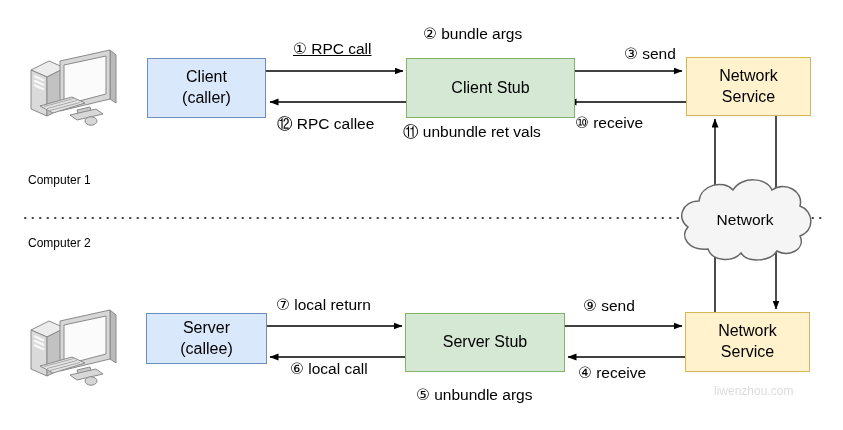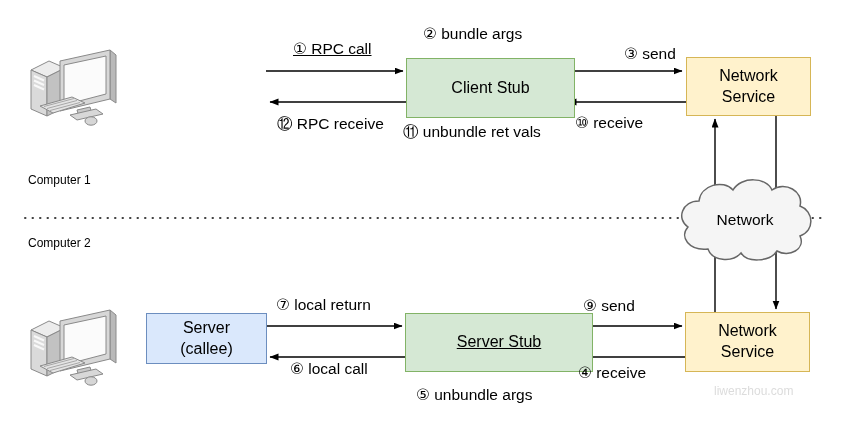--- a/index.html
+++ b/index.html
@@ -92,33 +92,35 @@
       <polygon points="50,63 63,60 65,67 52,70" fill="#c9c9c9"></polygon>
       <polygon points="43,68 69,62 76,67 50,73" fill="#d8d8d8"></polygon>
       <polygon points="13,59 45,50 58,56 26,66" fill="#e4e4e4"></polygon>
       <line x1="17" y1="59.5" x2="47" y2="51.5" stroke="#a8a8a8"></line>
       <line x1="20" y1="61.5" x2="50" y2="53.5" stroke="#a8a8a8"></line>
       <line x1="23" y1="63.5" x2="53" y2="55.5" stroke="#a8a8a8"></line>
       <ellipse cx="64" cy="74" rx="6" ry="4.2" fill="#d6d6d6"></ellipse>
     </g>
   </svg>
 
+  <div class="node blue" style="left:147px;top:58px;width:119px;height:60px;">Client
+(caller)</div>
   <div class="node green" style="left:406px;top:58px;width:169px;height:60px;">Client Stub</div>
   <div class="node yellow" style="left:686px;top:57px;width:125px;height:59px;">Network
 Service</div>
   <div class="node blue" style="left:146px;top:313px;width:121px;height:51px;">Server
 (callee)</div>
-  <div class="node green" style="left:405px;top:313px;width:188px;height:59px;text-decoration:underline;">Server Stub</div>
+  <div class="node green" style="left:405px;top:313px;width:160px;height:59px;">Server Stub</div>
   <div class="node yellow" style="left:685px;top:312px;width:125px;height:60px;">Network
 Service</div>
 
   <span class="step" style="left:293px;top:40px;text-decoration:underline;">① RPC call</span>
   <span class="step" style="left:423px;top:25px;">② bundle args</span>
   <span class="step" style="left:578px;top:45px;margin-left:46px;">③ send</span>
-  <span class="step" style="left:277px;top:114px;">⑫ RPC receive</span>
+  <span class="step" style="left:277px;top:114px;">⑫ RPC callee</span>
   <span class="step" style="left:403px;top:122px;">⑪ unbundle ret vals</span>
   <span class="step" style="left:575px;top:114px;">⑩ receive</span>
   <span class="step" style="left:276px;top:296px;">⑦ local return</span>
   <span class="step" style="left:583px;top:297px;">⑨ send</span>
   <span class="step" style="left:290px;top:360px;">⑥ local call</span>
   <span class="step" style="left:578px;top:364px;">④ receive</span>
   <span class="step" style="left:416px;top:386px;">⑤ unbundle args</span>
 
   <span class="zone-label" style="left:28px;top:173px;">Computer 1</span>
   <span class="zone-label" style="left:28px;top:236px;">Computer 2</span>

